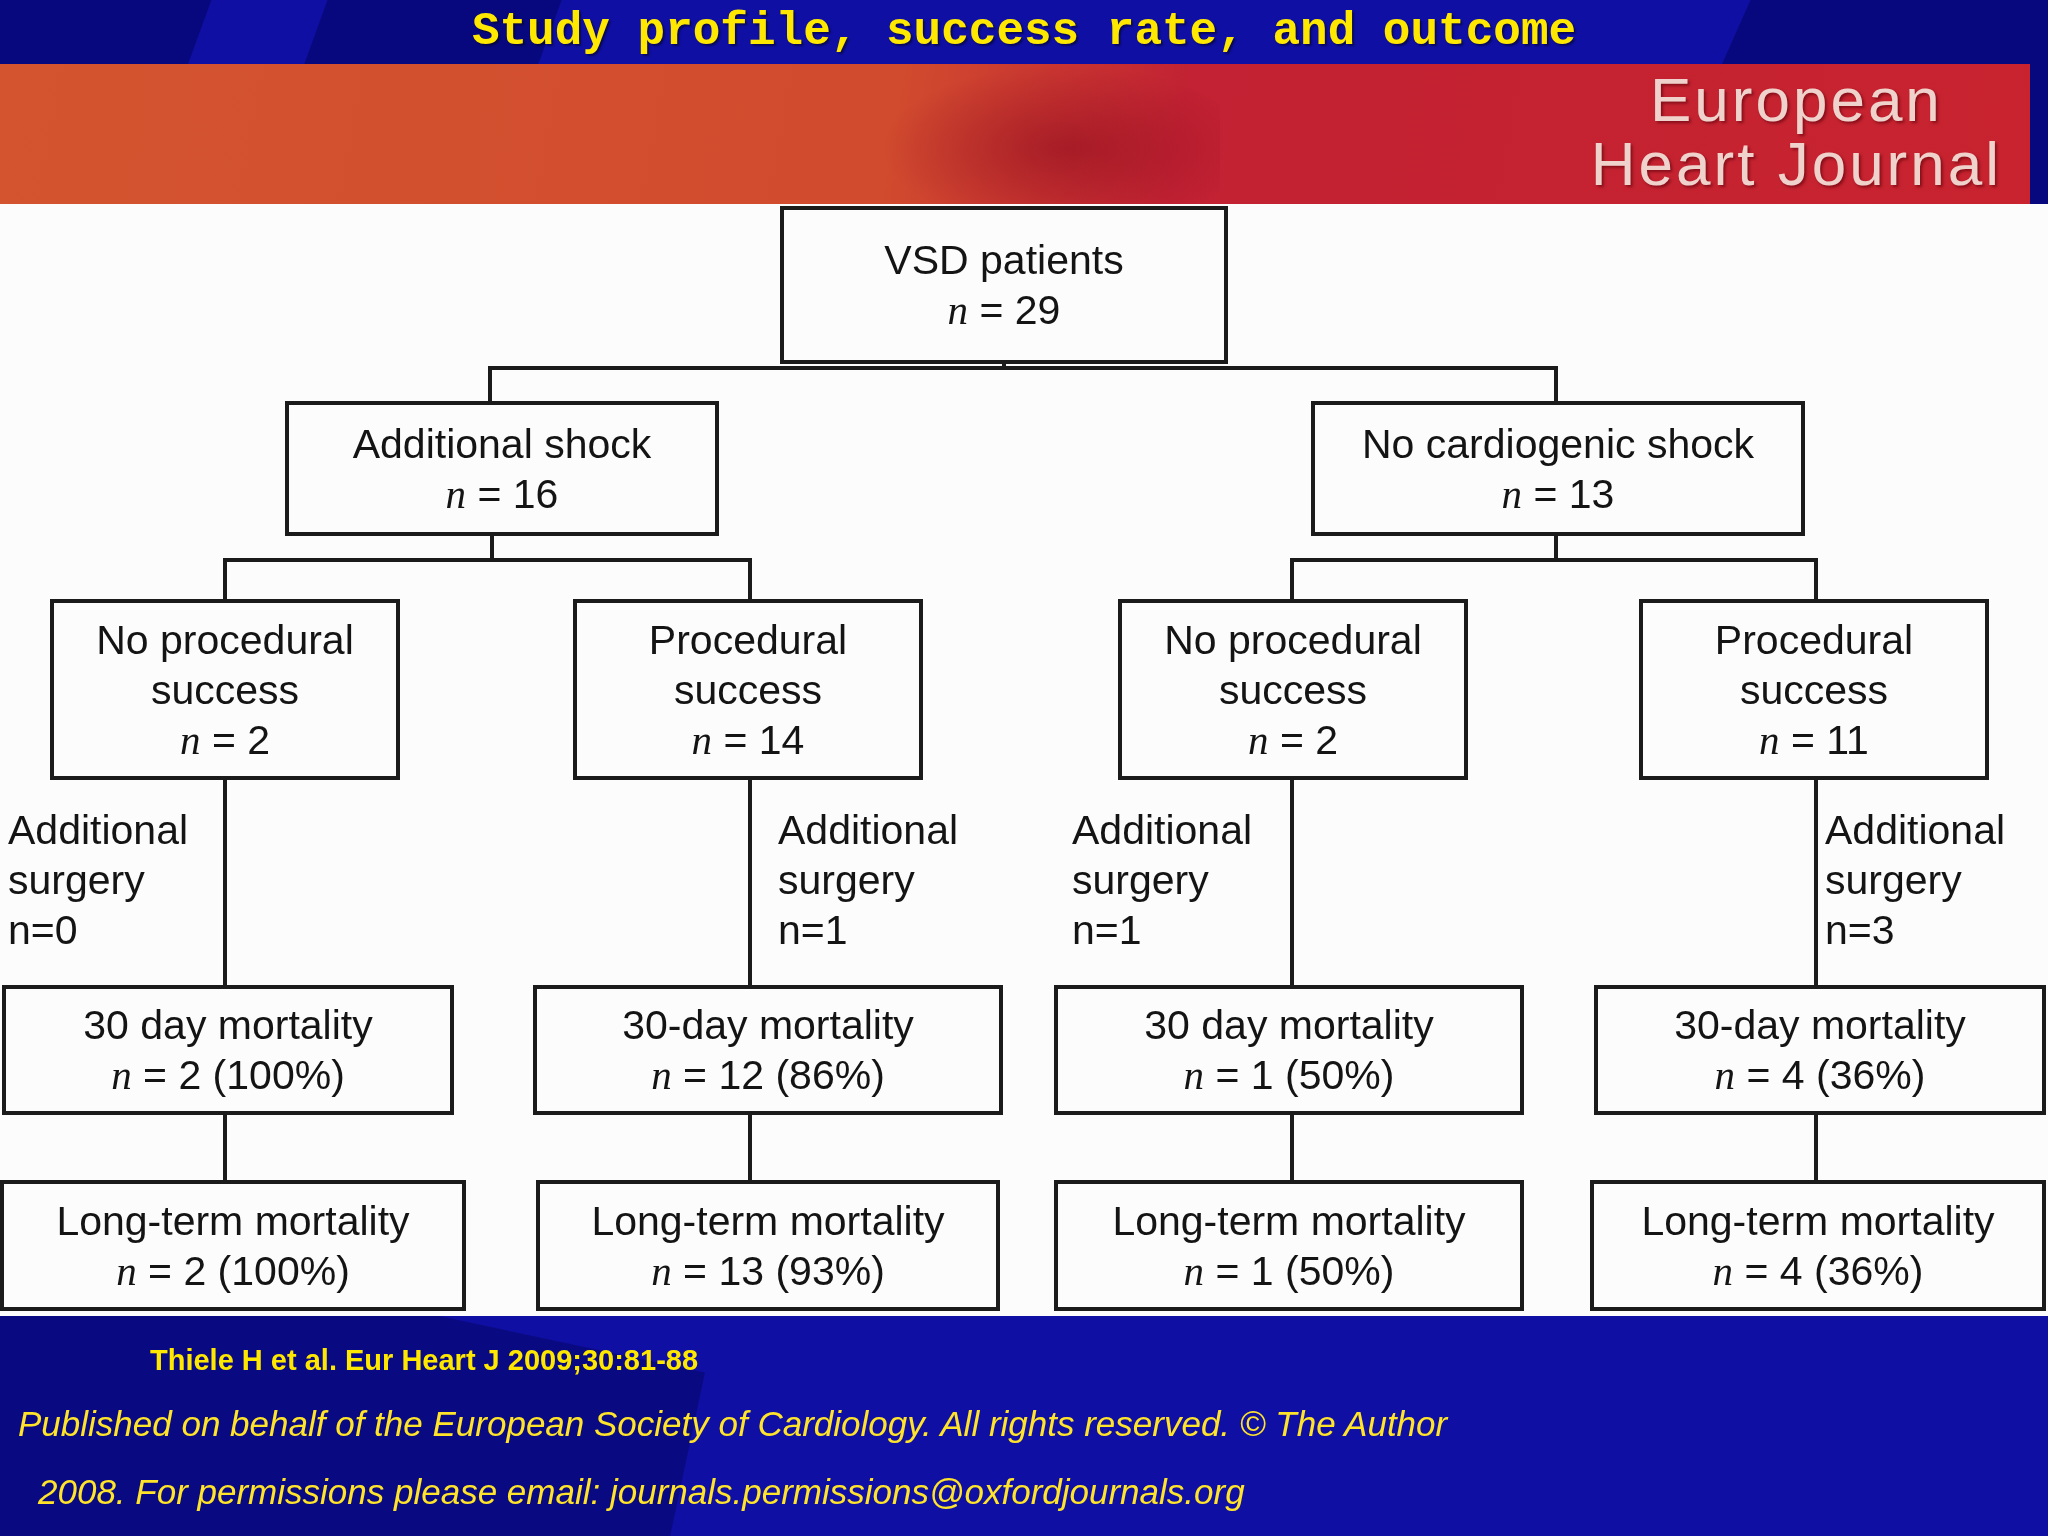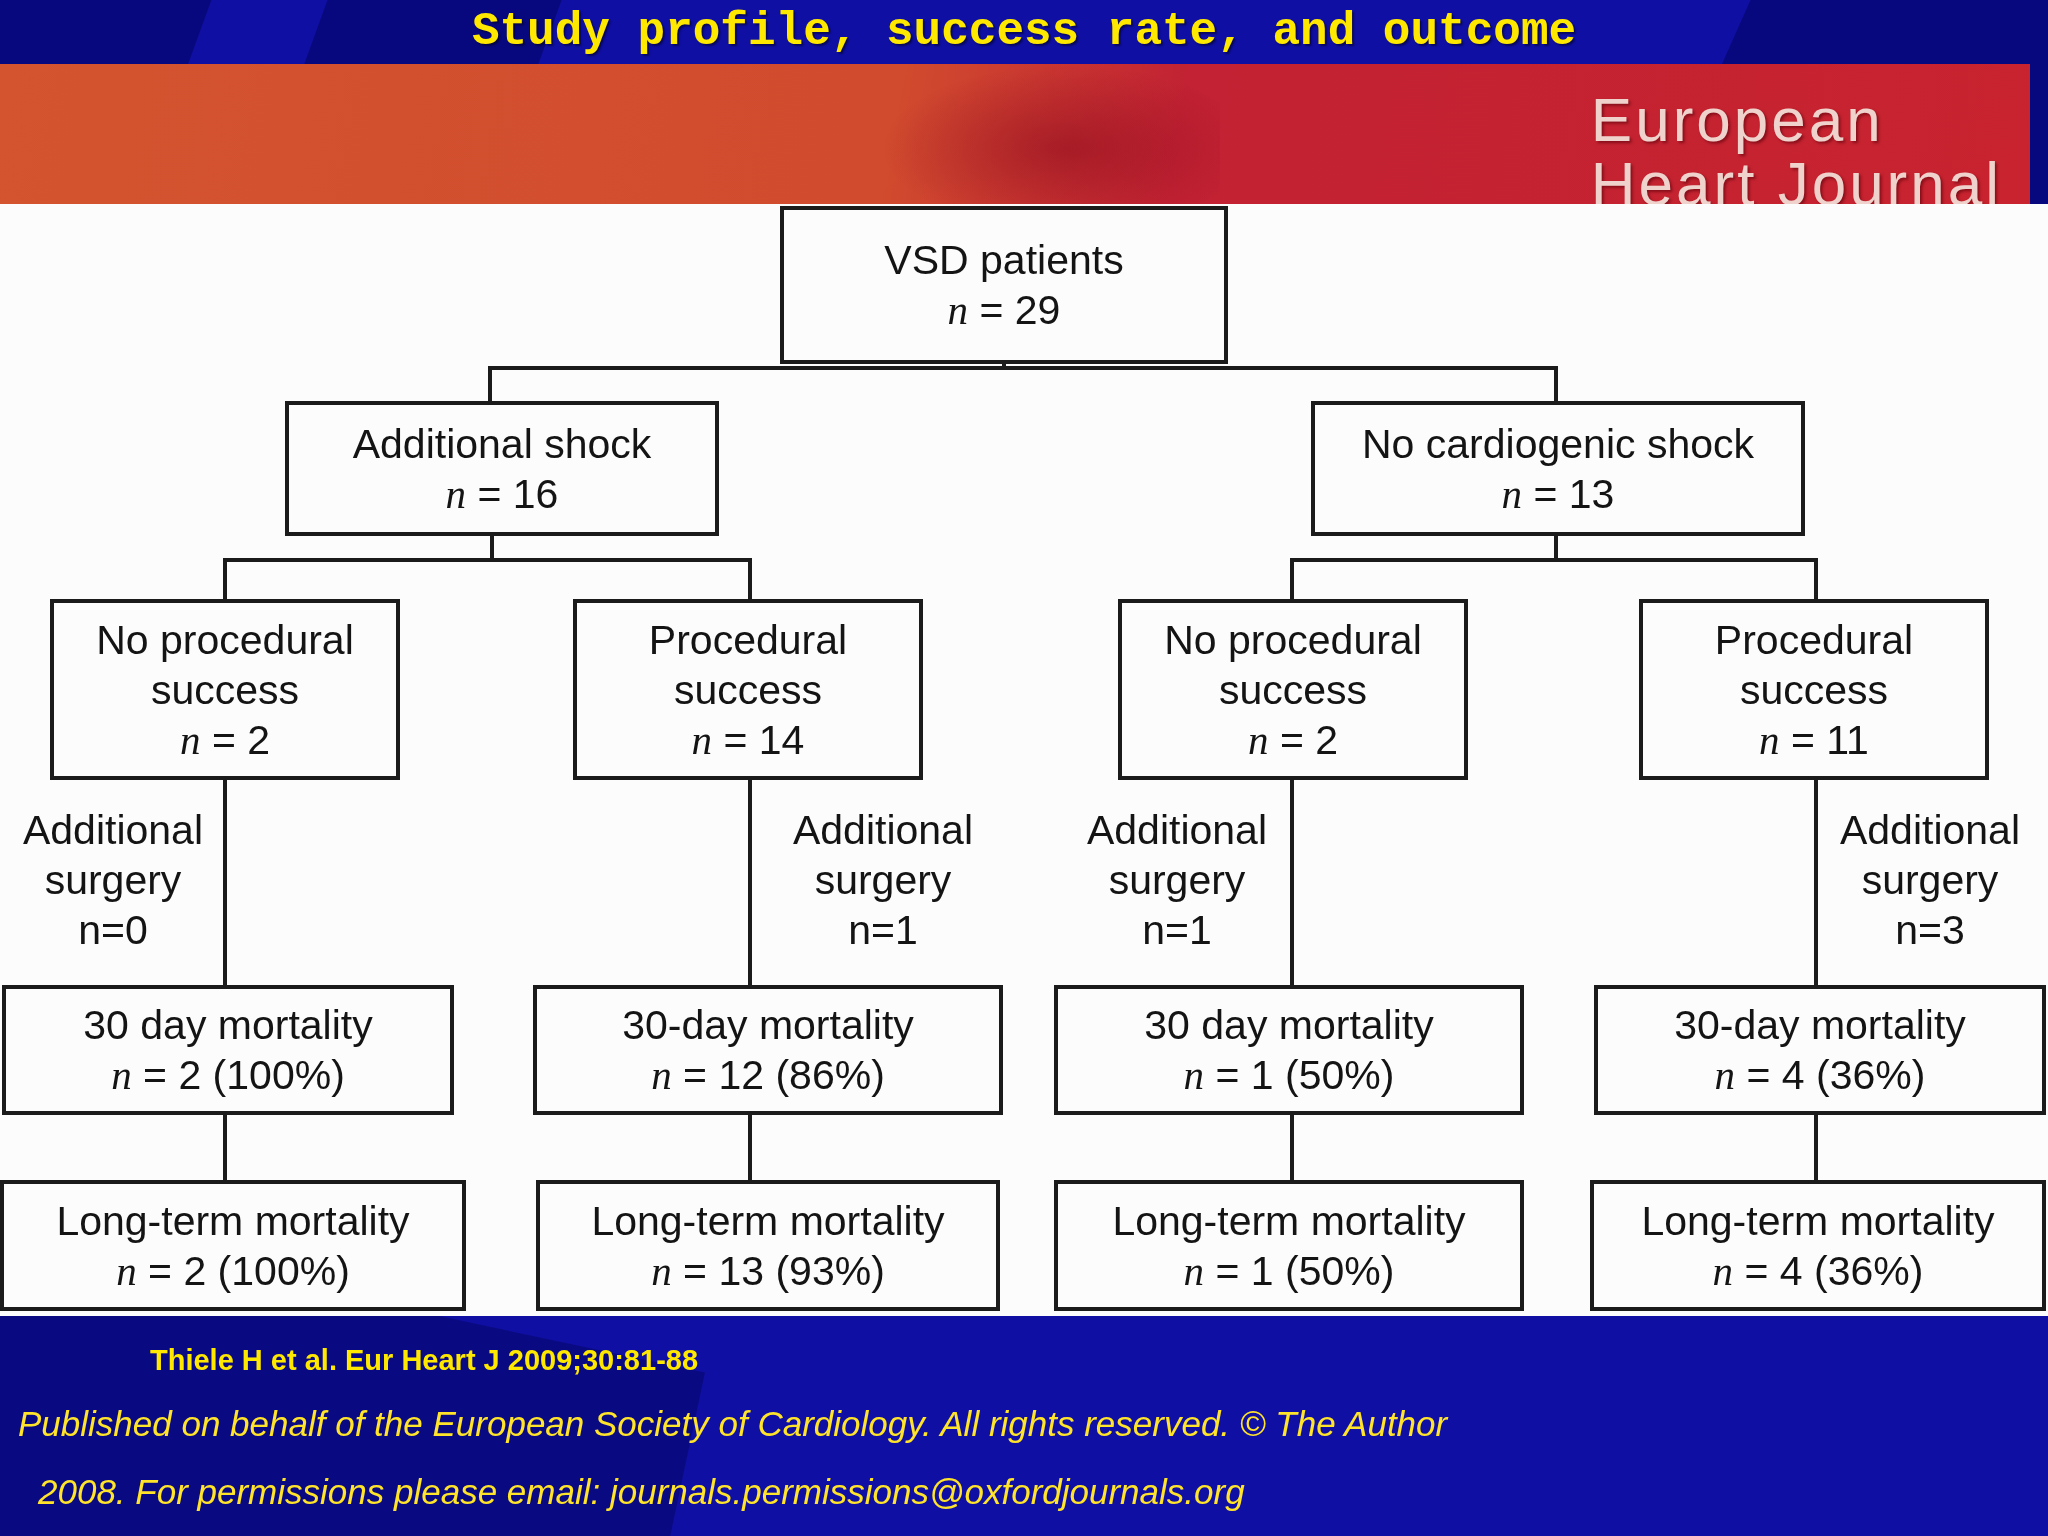--- a/index.html
+++ b/index.html
@@ -6,29 +6,29 @@
   .slide{position:relative;width:2048px;height:1536px;overflow:hidden;
          background:#0f0fa4;font-family:"Liberation Sans",sans-serif;}
   .streak{position:absolute;background:rgba(0,0,80,.45);pointer-events:none;}
   .title{position:absolute;top:6px;left:0;width:100%;text-align:center;
          font-size:46px;font-weight:bold;color:#ffe800;z-index:3;
          text-shadow:2px 2px 2px rgba(0,0,0,.45);font-family:Liberation Mono, monospace;}
   .banner{position:absolute;left:0;top:64px;width:2030px;height:140px;z-index:2;
           background:linear-gradient(100deg,#d4542f 0%,#d14b2e 44%,#c22233 58%,#c8232f 100%);}
   .banner .blob{position:absolute;left:880px;top:0;width:340px;height:140px;
           background:radial-gradient(ellipse at 55% 60%, rgba(140,10,30,.55) 0%, rgba(140,10,30,0) 70%);}
-  .logo{position:absolute;right:28px;top:4px;text-align:left;color:#f0d2cc;
+  .logo{position:absolute;right:28px;top:4px;text-align:center;color:#f0d2cc;
         font-size:62px;line-height:64px;letter-spacing:3px;font-weight:400;
-        text-shadow:2px 2px 3px rgba(90,0,10,.6);margin-top:20px;}
+        text-shadow:2px 2px 3px rgba(90,0,10,.6);}
   .canvas{position:absolute;left:0;top:204px;width:2048px;height:1112px;
           background:#fcfcfc;z-index:2;}
   .fbox{position:absolute;box-sizing:border-box;border:4px solid #1b1b1b;background:#fcfcfc;
         display:flex;flex-direction:column;justify-content:center;align-items:center;
         font-size:41px;line-height:50px;color:#141414;text-align:center;}
-  .slabel{position:absolute;font-size:41px;line-height:50px;color:#141414;text-align:center;}
+  .slabel{position:absolute;font-size:41px;line-height:50px;color:#141414;}
   .vline,.hline{position:absolute;background:#1b1b1b;}
   .nline i{font-style:italic;font-family:"Liberation Serif",serif;}
   .citation{position:absolute;left:150px;top:1344px;font-size:29px;font-weight:bold;
             color:#ffe800;z-index:3;}
   .copyr{position:absolute;font-size:35px;color:#ffe42a;z-index:3;font-style:italic;}
 </style>
 </head>
 <body>
 
 <div class="slide">

